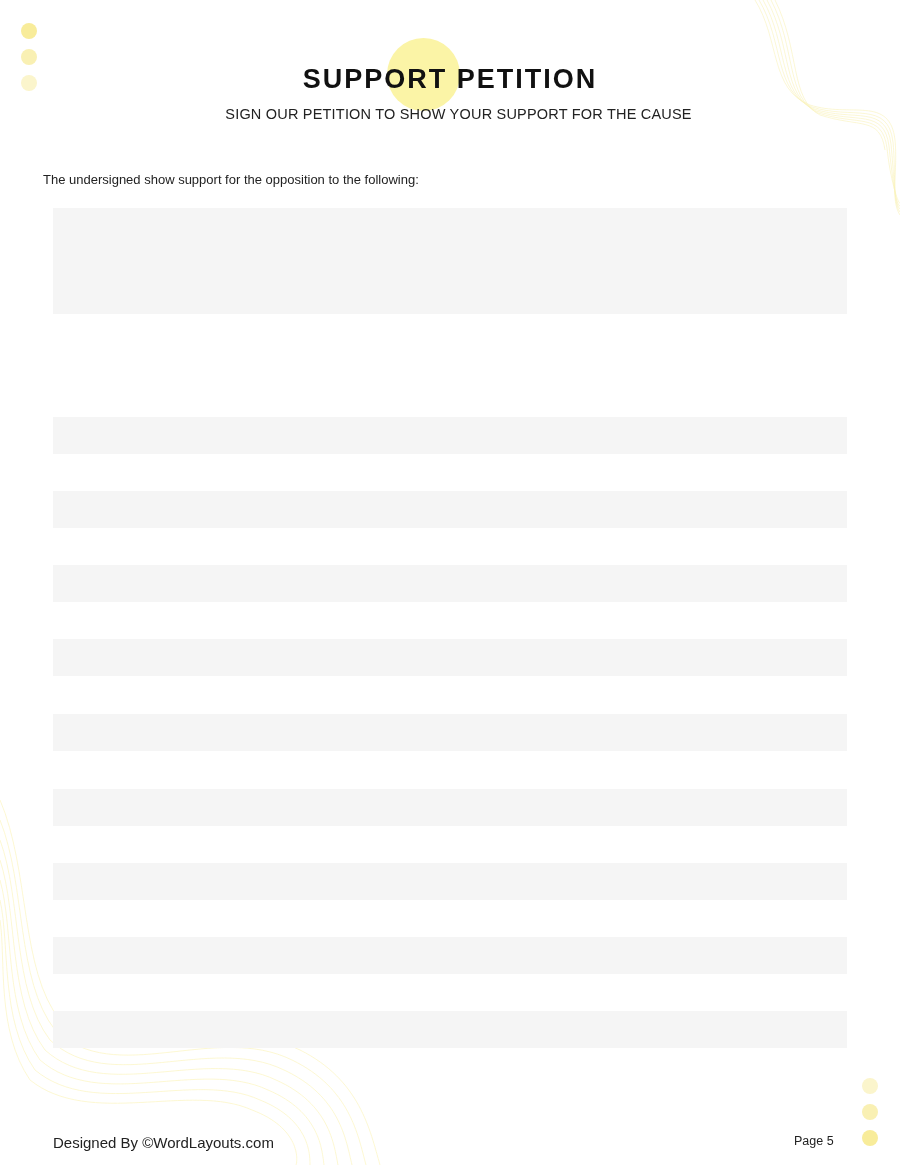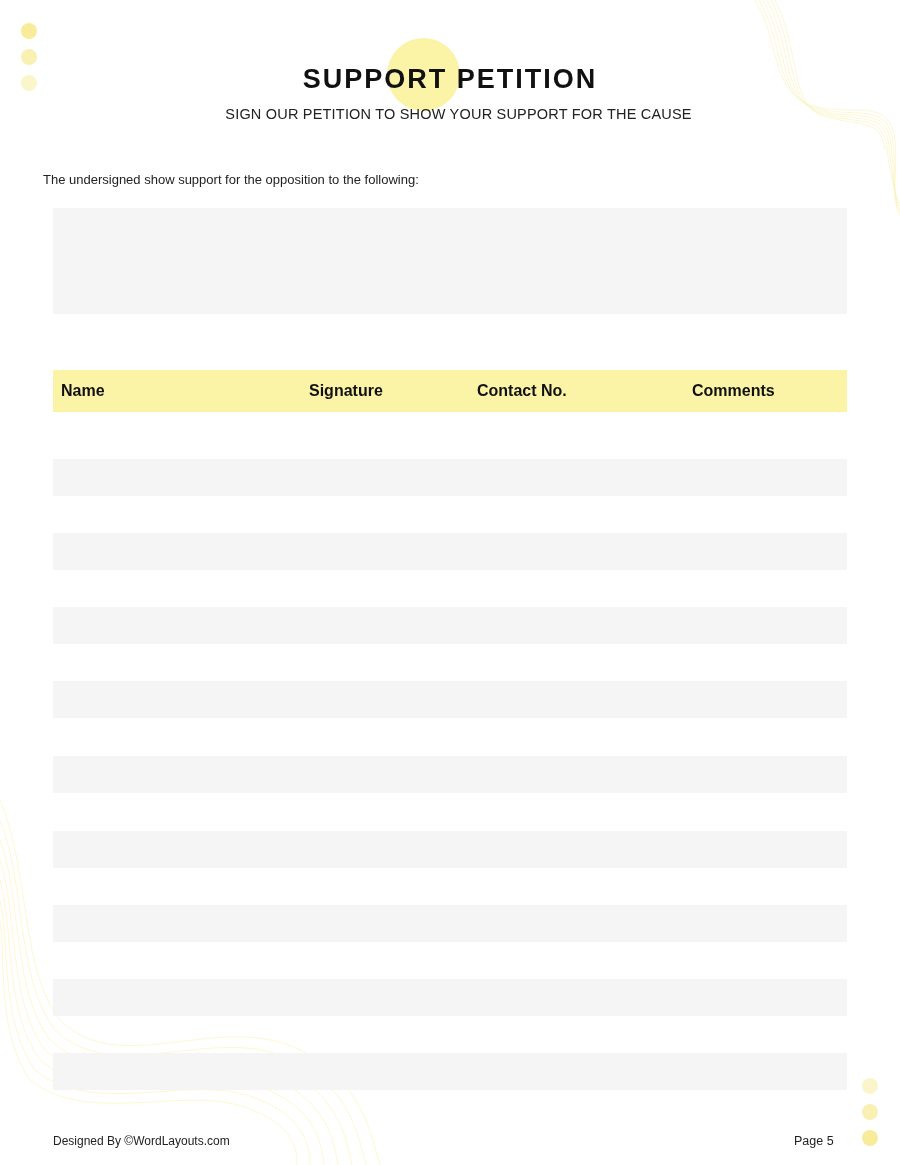--- a/index.html
+++ b/index.html
@@ -11,21 +11,21 @@
   .title { position: absolute; left: 0; top: 64px; width: 900px; text-align: center; font-size: 27px; font-weight: bold; letter-spacing: 2px; color: #111; }
   .subtitle { position: absolute; left: 0; top: 106px; width: 900px; text-align: center; font-size: 14.5px; color: #222; letter-spacing: 0.2px; padding-left: 17px; }
   .intro { position: absolute; left: 43px; top: 172px; font-size: 13px; color: #222; }
   .textbox { position: absolute; left: 53px; top: 208px; width: 794px; height: 106px; background: #f5f5f5; }
   .table { position: absolute; left: 53px; top: 370px; width: 794px; }
   .thead { position: relative; height: 42px; background: #fbf4a6; }
   .th { position: absolute; top: 12px; font-size: 16px; font-weight: bold; color: #111; }
   .row { position: relative; width: 794px; height: 37px; }
   .row.gray { background: #f5f5f5; }
   .row.white { background: transparent; }
-  .footer-left { position: absolute; left: 53px; top: 1134px; font-size: 12px; color: #222; }
+  .footer-left { position: absolute; left: 53px; top: 1134px; font-size: 15px; color: #222; }
   .footer-right { position: absolute; left: 794px; top: 1134px; font-size: 12.5px; color: #222; }
 </style>
 </head>
 <body>
 
 <div class="dot" style="left:21px;top:23px;background:#f8ec9a;"></div>
 <div class="dot" style="left:21px;top:49px;background:#f9f0b3;"></div>
 <div class="dot" style="left:21px;top:75px;background:#fbf5cc;"></div>
 
 <div class="dot" style="left:862px;top:1078px;background:#fbf5cc;"></div>
@@ -56,26 +56,20 @@
 </svg>
 
 <div class="title-circle"></div>
 <h1 class="title">SUPPORT PETITION</h1>
 <div class="subtitle">SIGN OUR PETITION TO SHOW YOUR SUPPORT FOR THE CAUSE</div>
 
 <div class="intro">The undersigned show support for the opposition to the following:</div>
 <div class="textbox"></div>
 
 <div class="table">
-  <div class="thead">
-    <span class="th" style="left:8px;">Name</span>
-    <span class="th" style="left:256px;">Signature</span>
-    <span class="th" style="left:424px;">Contact No.</span>
-    <span class="th" style="left:639px;">Comments</span>
-  </div>
   <div class="row white" style="height:47px;"></div>
   <div class="row gray"></div>
   <div class="row white"></div>
   <div class="row gray"></div>
   <div class="row white"></div>
   <div class="row gray"></div>
   <div class="row white"></div>
   <div class="row gray"></div>
   <div class="row white"></div>
   <div class="row gray" style="margin-top:1px;"></div>

